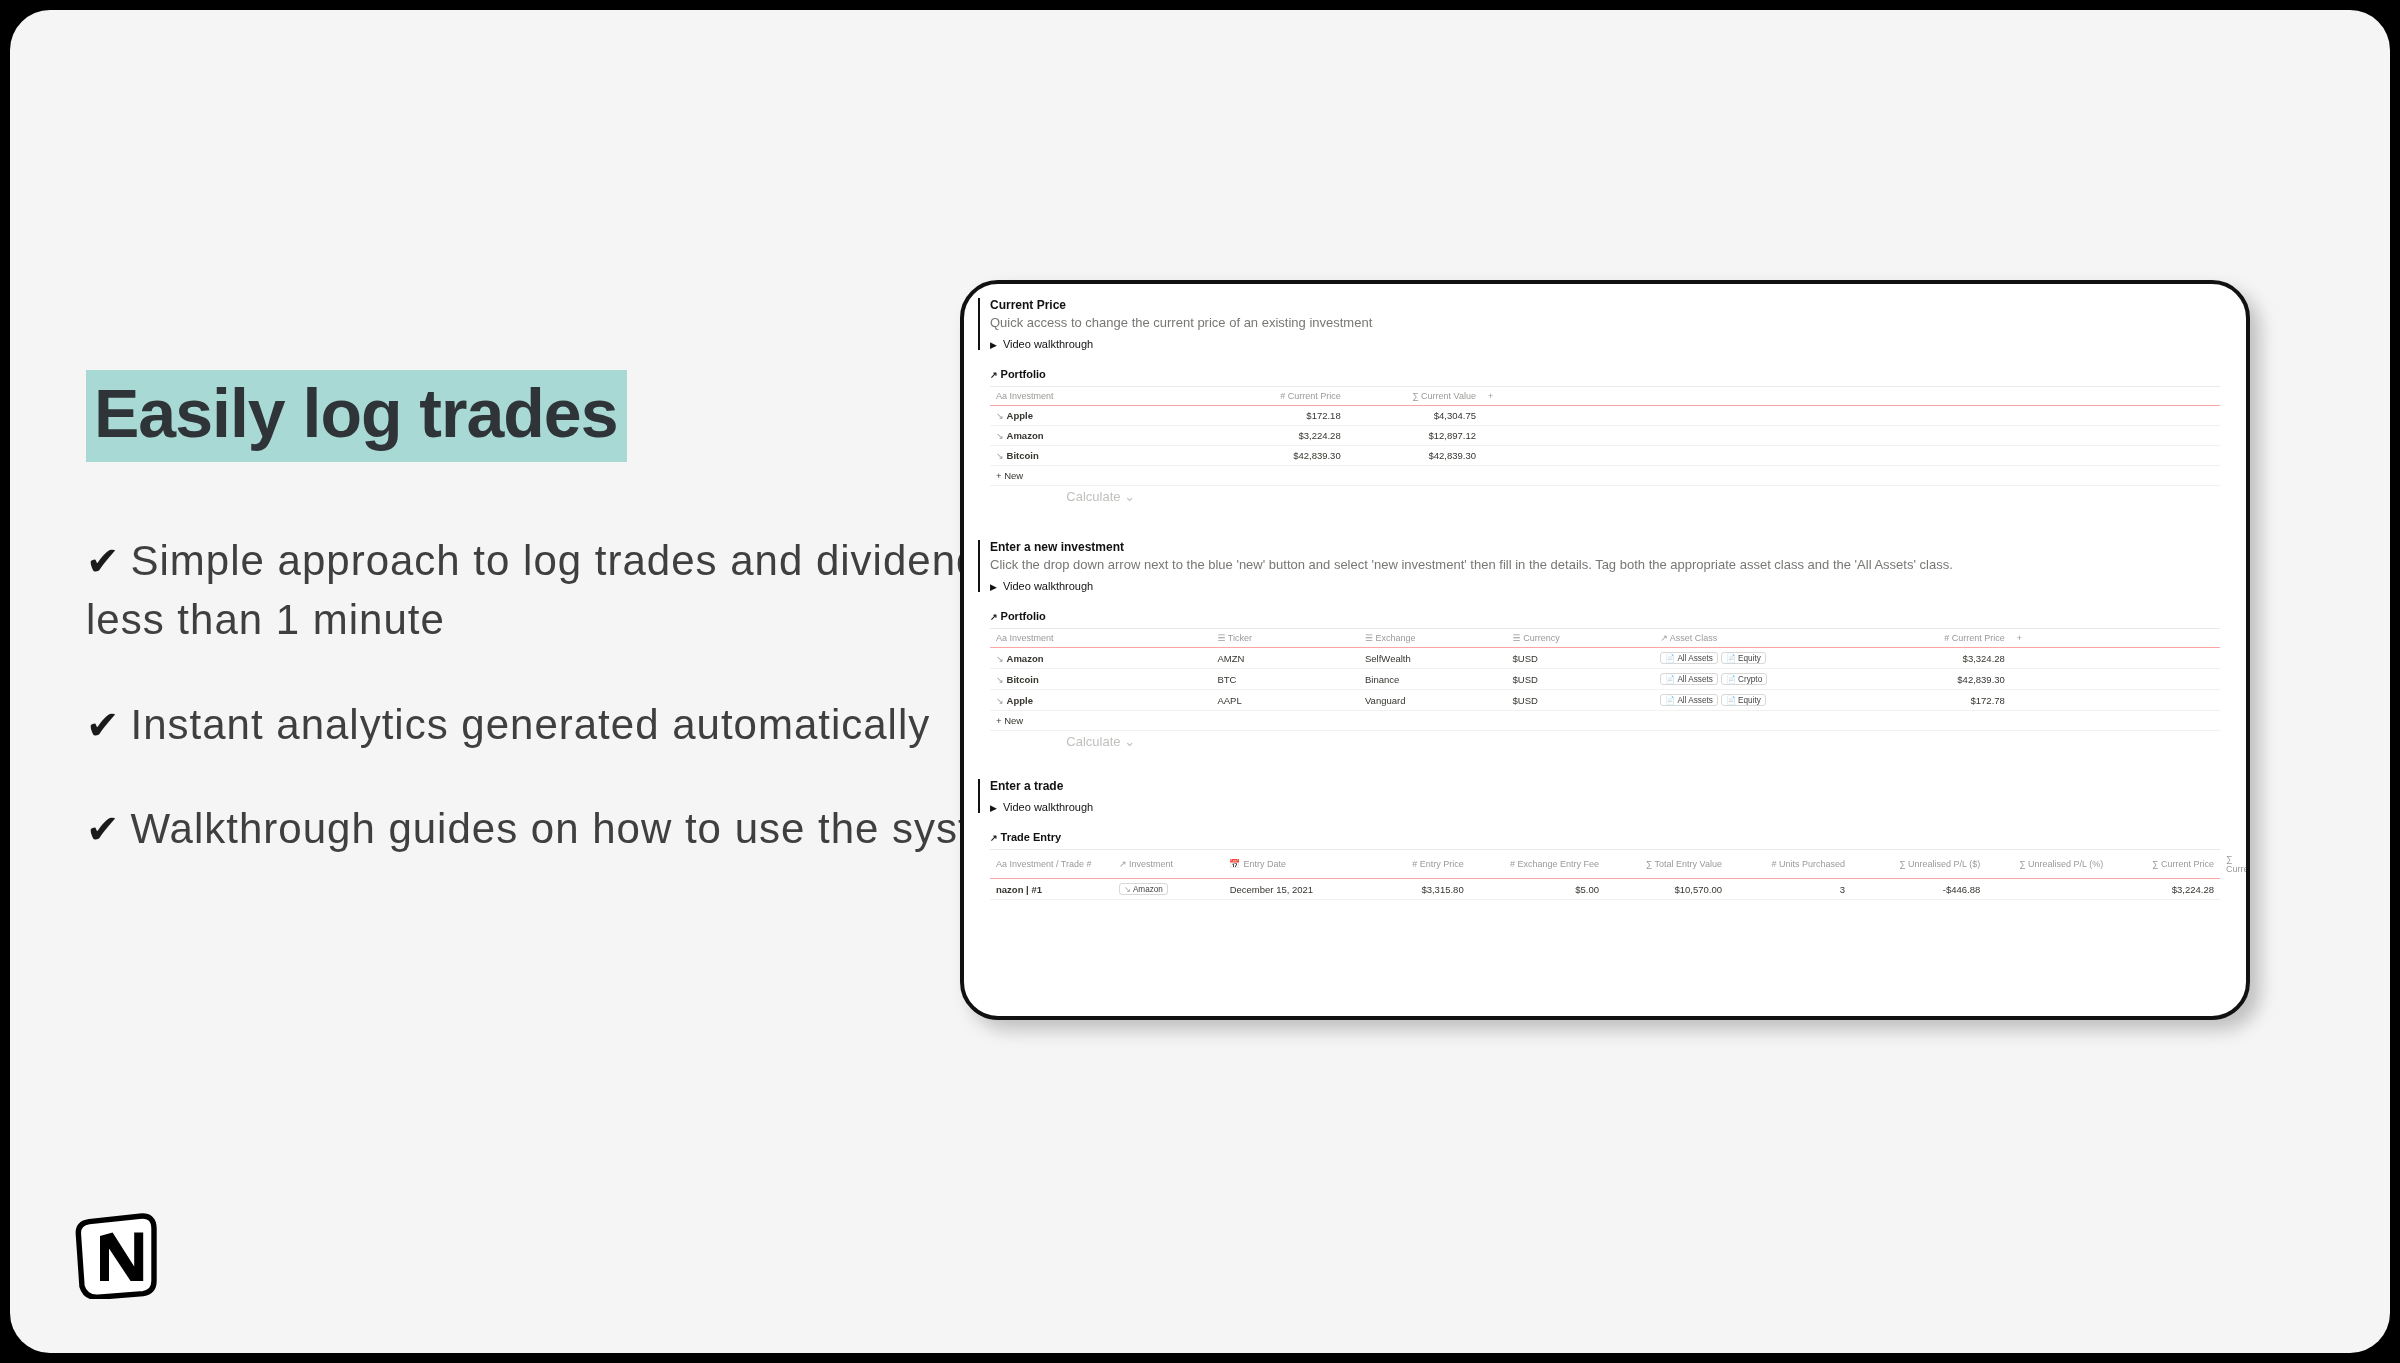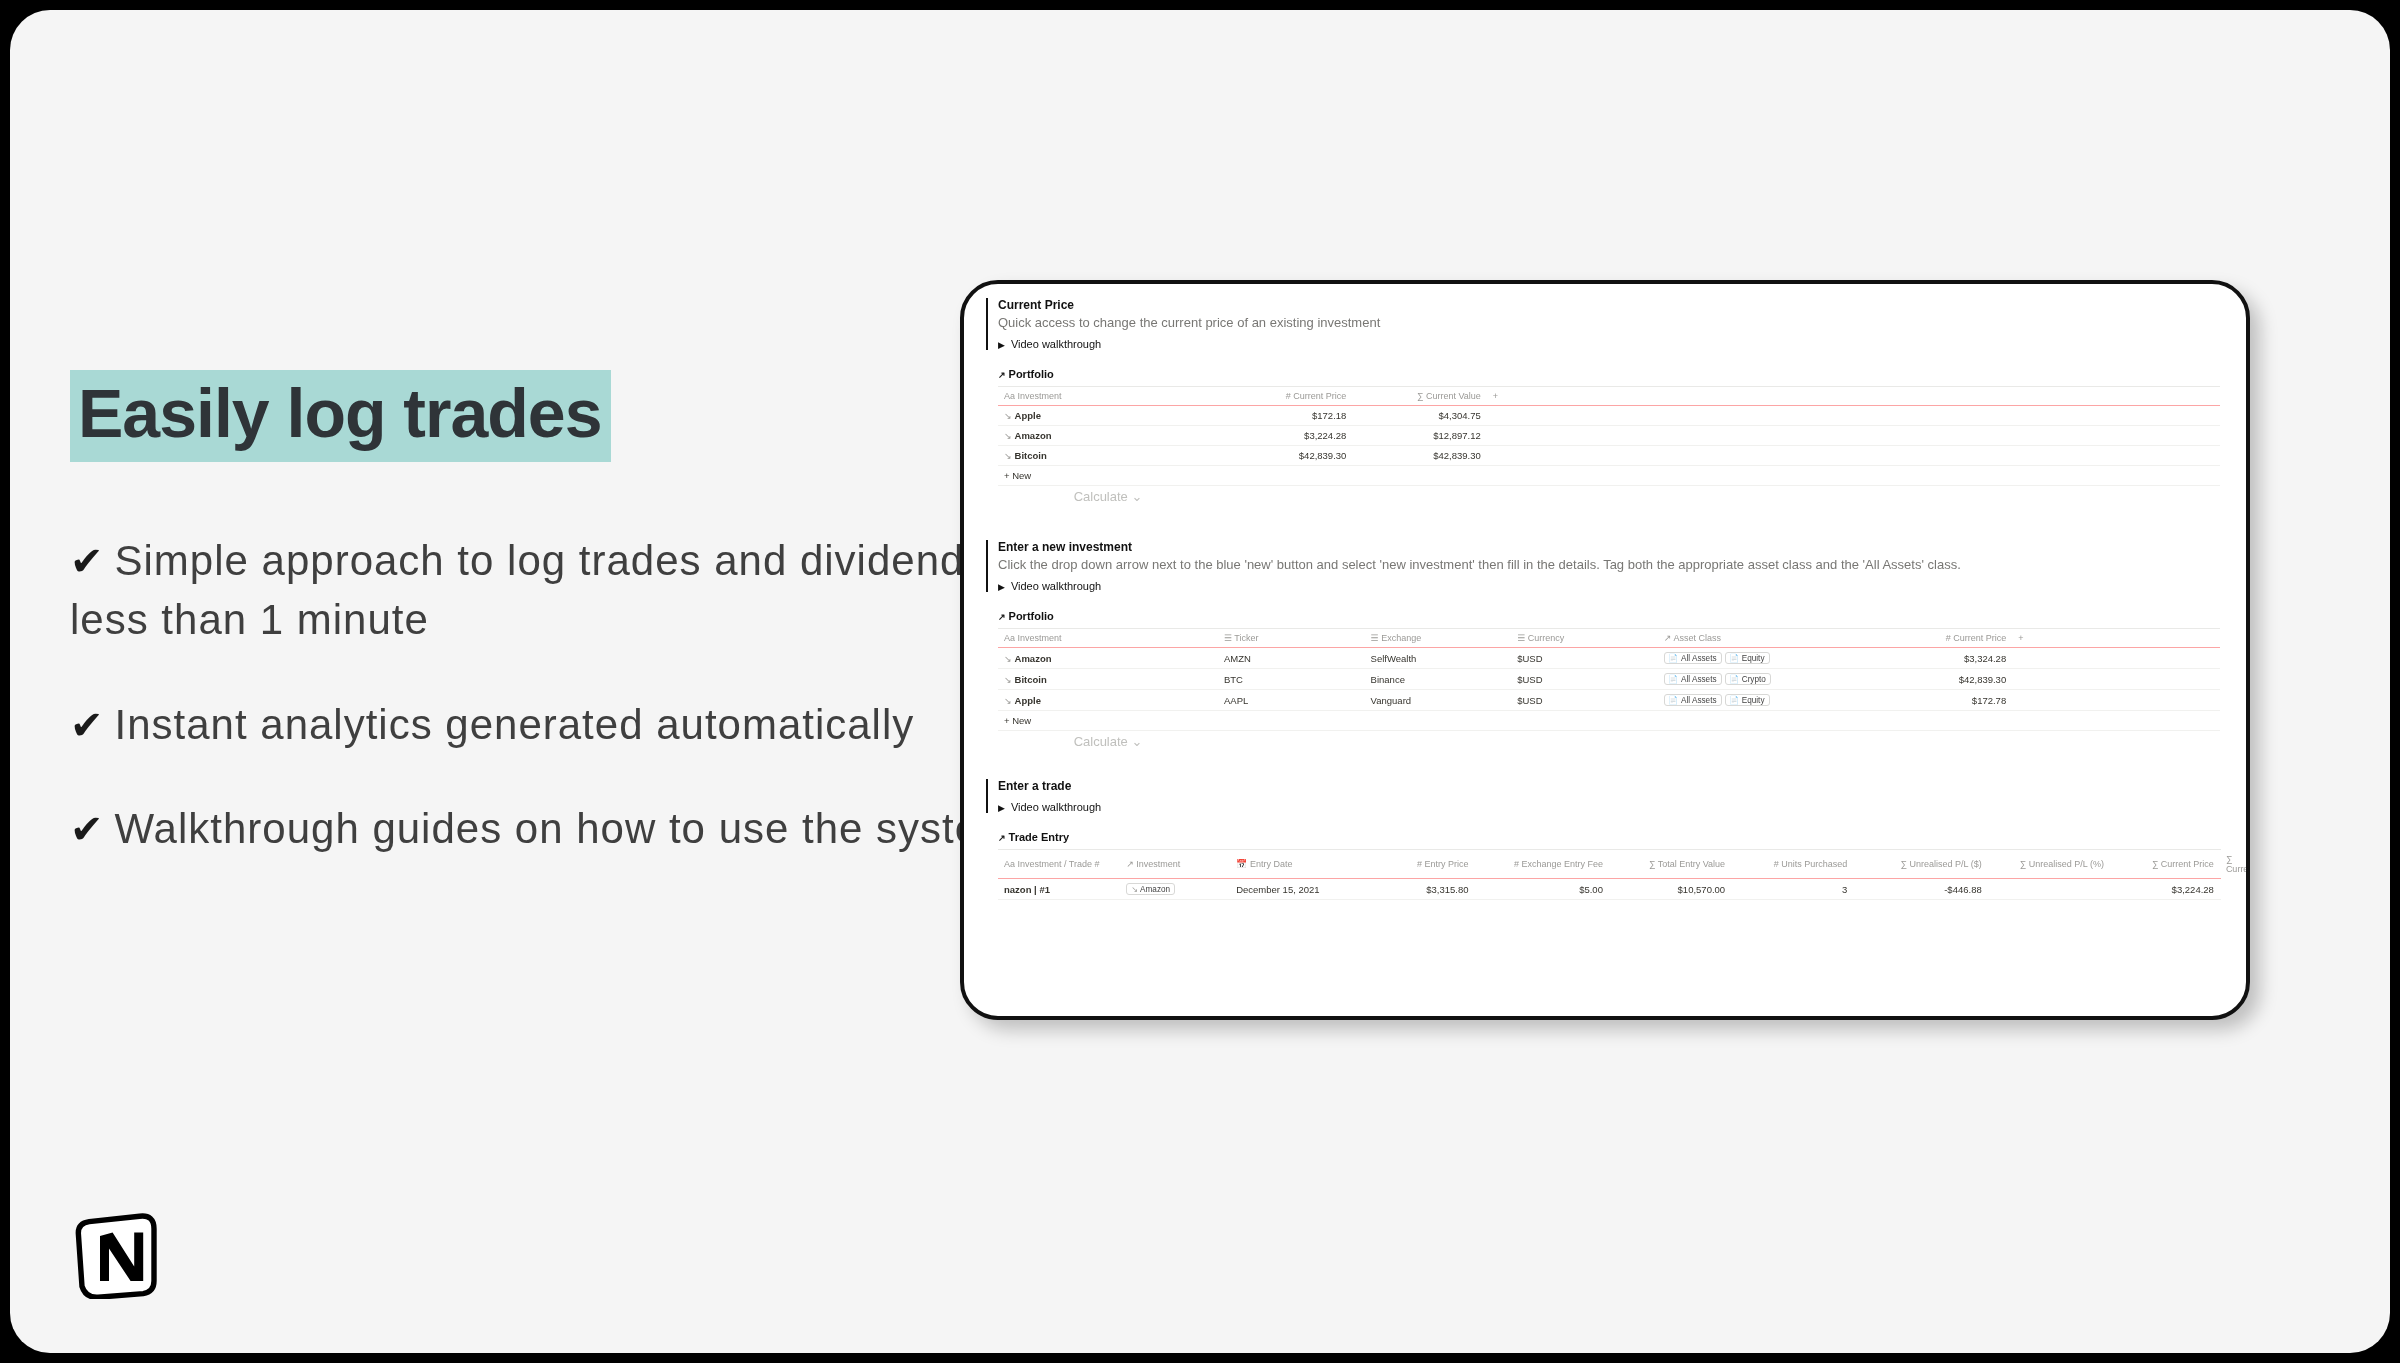--- a/index.html
+++ b/index.html
@@ -16,21 +16,21 @@
   width: 2380px;
   height: 1343px;
   background: #f5f5f5;
   border-radius: 40px;
   position: relative;
   display: flex;
   align-items: flex-start;
 }
 .left {
   width: 48%;
-  padding: 360px 80px 0 60px;
+  padding: 360px 80px 0 76px;
 }
 .highlight {
   background: #a9d9d5;
   display: inline-block;
   padding: 4px 10px 10px 8px;
   margin-bottom: 60px;
 }
 .title {
   font-size: 68px;
   font-weight: 800;
@@ -65,21 +65,21 @@
   width: 1290px;
   height: 740px;
   background: #fff;
   border: 4px solid #111;
   border-radius: 38px;
   box-shadow: 10px 10px 18px rgba(0,0,0,.22);
   overflow: hidden;
   font-size: 10.5px;
   color: #37352f;
 }
-.winpad { padding: 14px 26px 8px 26px; margin-left: 8px; }
+.winpad { padding: 14px 26px 8px 26px; }
 .sec-title { font-size: 12px; font-weight: 600; color: #111; }
 .sec-sub { font-size: 13px; color: #787774; margin-top: 3px; }
 .vw { font-size: 11px; color: #111; margin-top: 8px; }
 .vw .tri { display: inline-block; margin-right: 6px; font-size: 9px; }
 
 .dbtitle { font-weight: 700; font-size: 11px; color: #111; margin: 18px 0 6px 0; }
 .dbtitle .arrowhead { font-size: 9px; margin-right: 3px; color: #1a1a1a; }
 
 table.tbl { width: 100%; border-collapse: collapse; table-layout: fixed; }
 table.tbl th {

